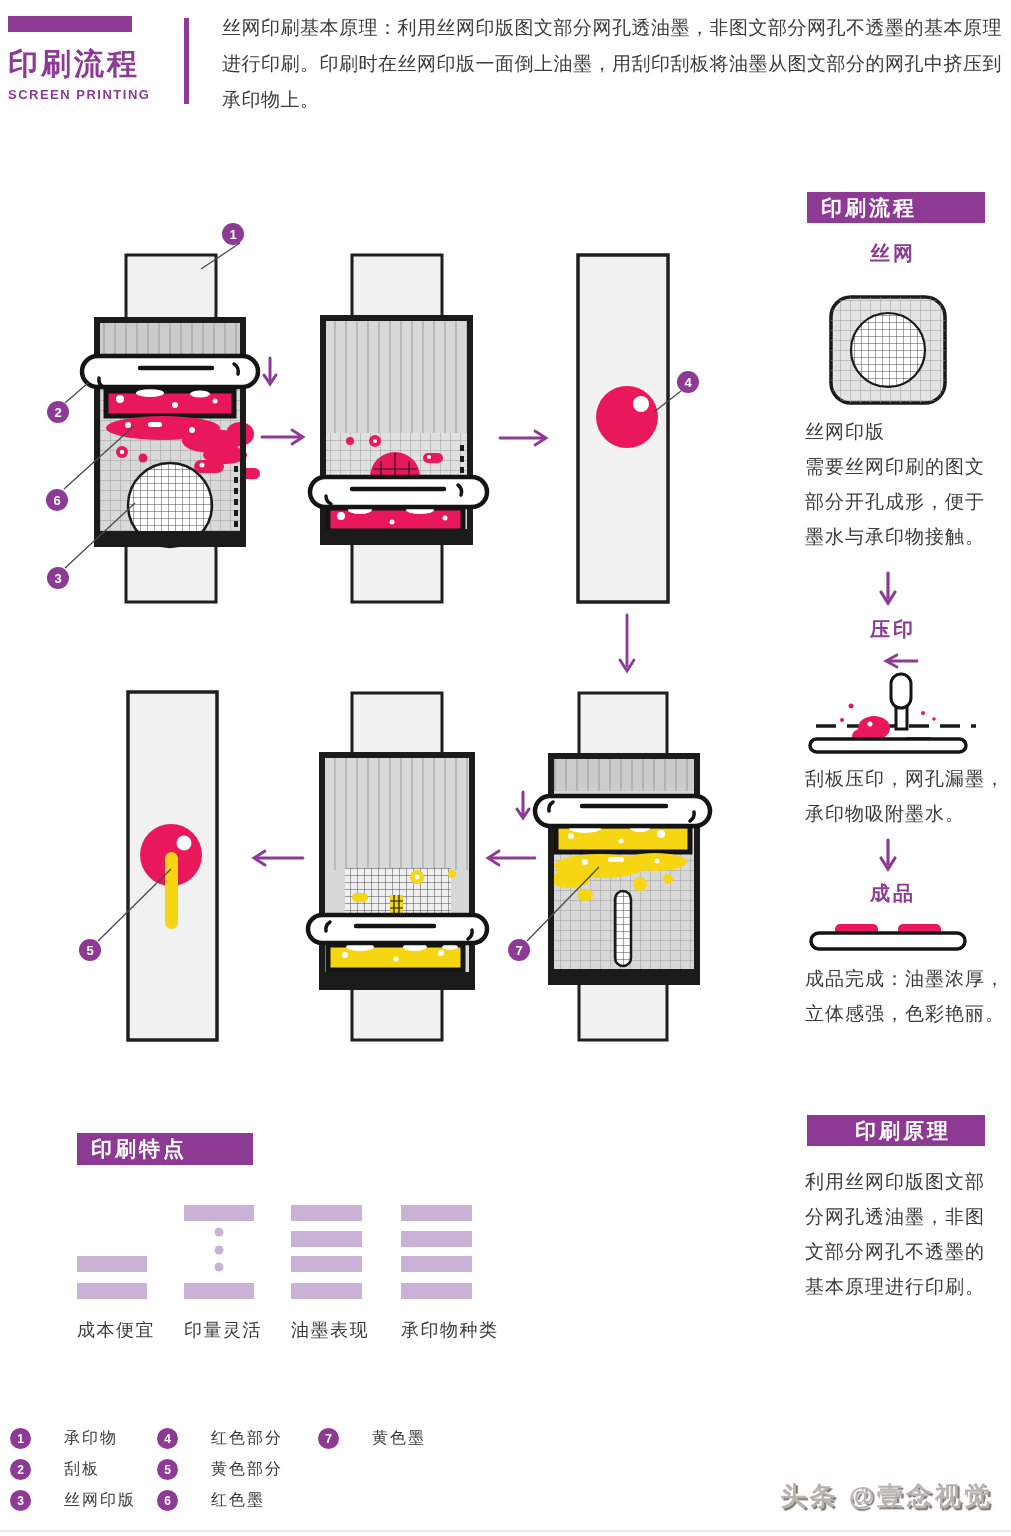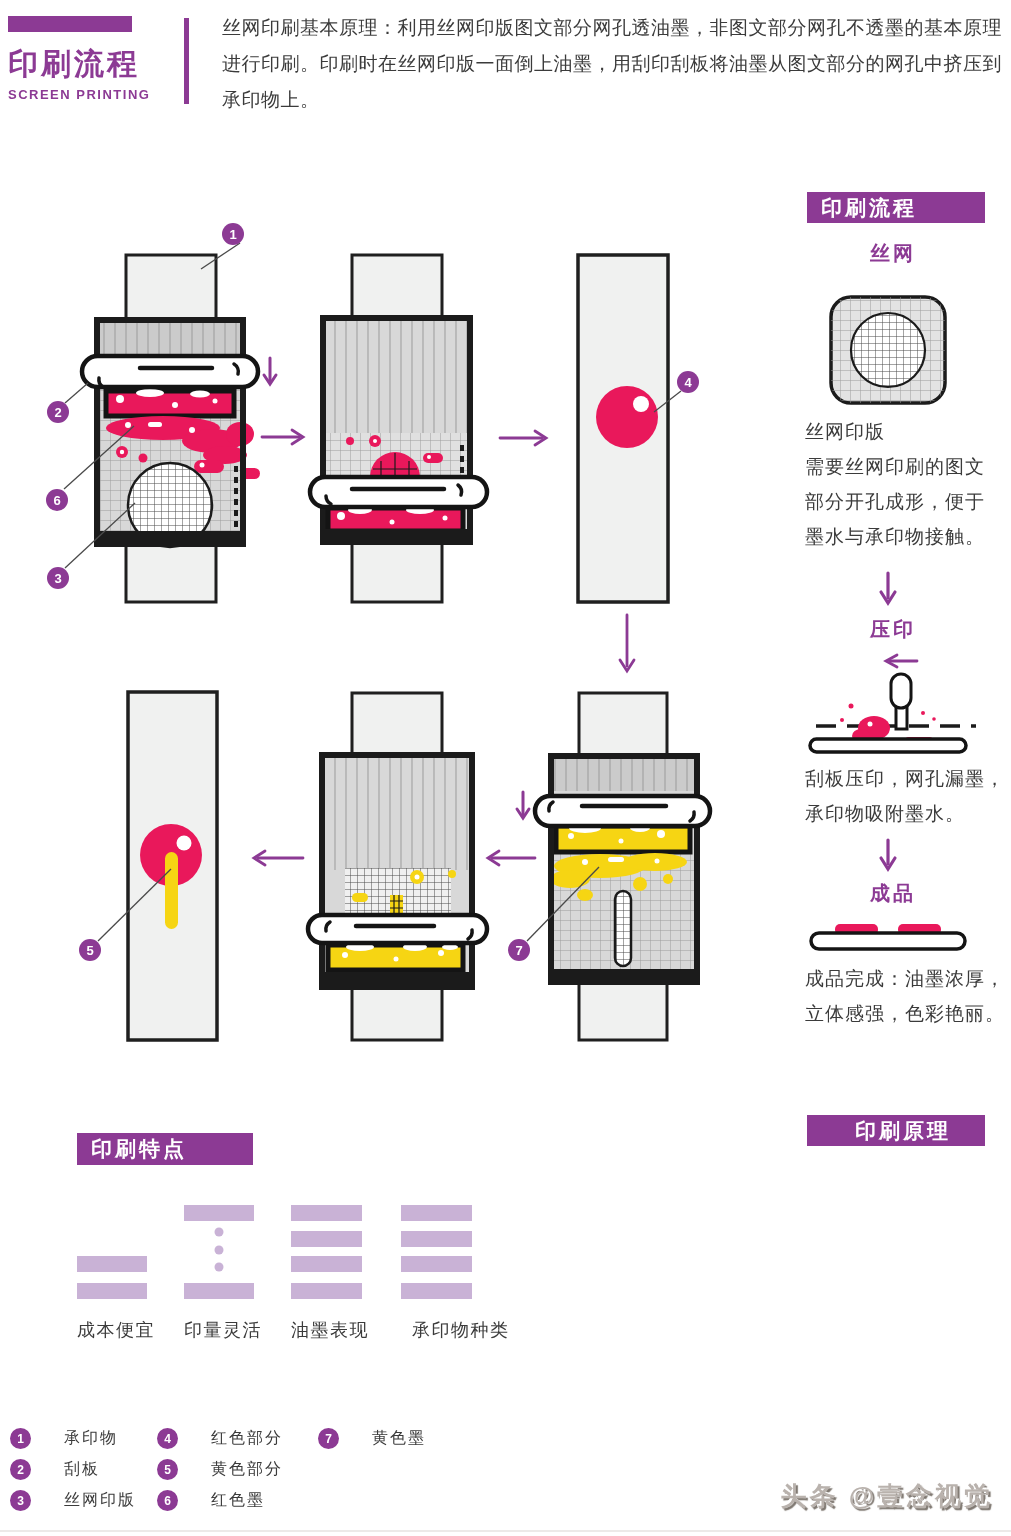--- a/index.html
+++ b/index.html
@@ -361,26 +361,30 @@
 
   <div class="step-title" style="top:616px;">压印</div>
   <div class="cap" style="left:805px;top:761px;width:205px;">刮板压印，网孔漏墨，
 承印物吸附墨水。</div>
 
   <div class="step-title" style="top:880px;">成品</div>
   <div class="cap" style="left:805px;top:961px;width:205px;">成品完成：油墨浓厚，
 立体感强，色彩艳丽。</div>
 
   <div class="sec-hdr" style="left:807px;top:1115px;width:178px;text-align:center;">印刷原理</div>
+  <div class="cap" style="left:805px;top:1164px;width:195px;">利用丝网印版图文部
+分网孔透油墨，非图
+文部分网孔不透墨的
+基本原理进行印刷。</div>
 
   <div class="sec-hdr" style="left:77px;top:1133px;width:176px;height:32px;line-height:32px;">印刷特点</div>
   <div class="feat-label" style="left:77px;top:1318px;">成本便宜</div>
   <div class="feat-label" style="left:184px;top:1318px;">印量灵活</div>
   <div class="feat-label" style="left:291px;top:1318px;">油墨表现</div>
-  <div class="feat-label" style="left:412px;top:1318px;">承印物种类</div>
+  <div class="feat-label" style="left:401px;top:1318px;">承印物种类</div>
 
   <div class="legend-col" style="left:10px;">
     <div class="legend-item">
       <span class="lg-badge">1</span>
       <span class="lg-label">承印物</span>
     </div>
     <div class="legend-item">
       <span class="lg-badge">2</span>
       <span class="lg-label">刮板</span>
     </div>

